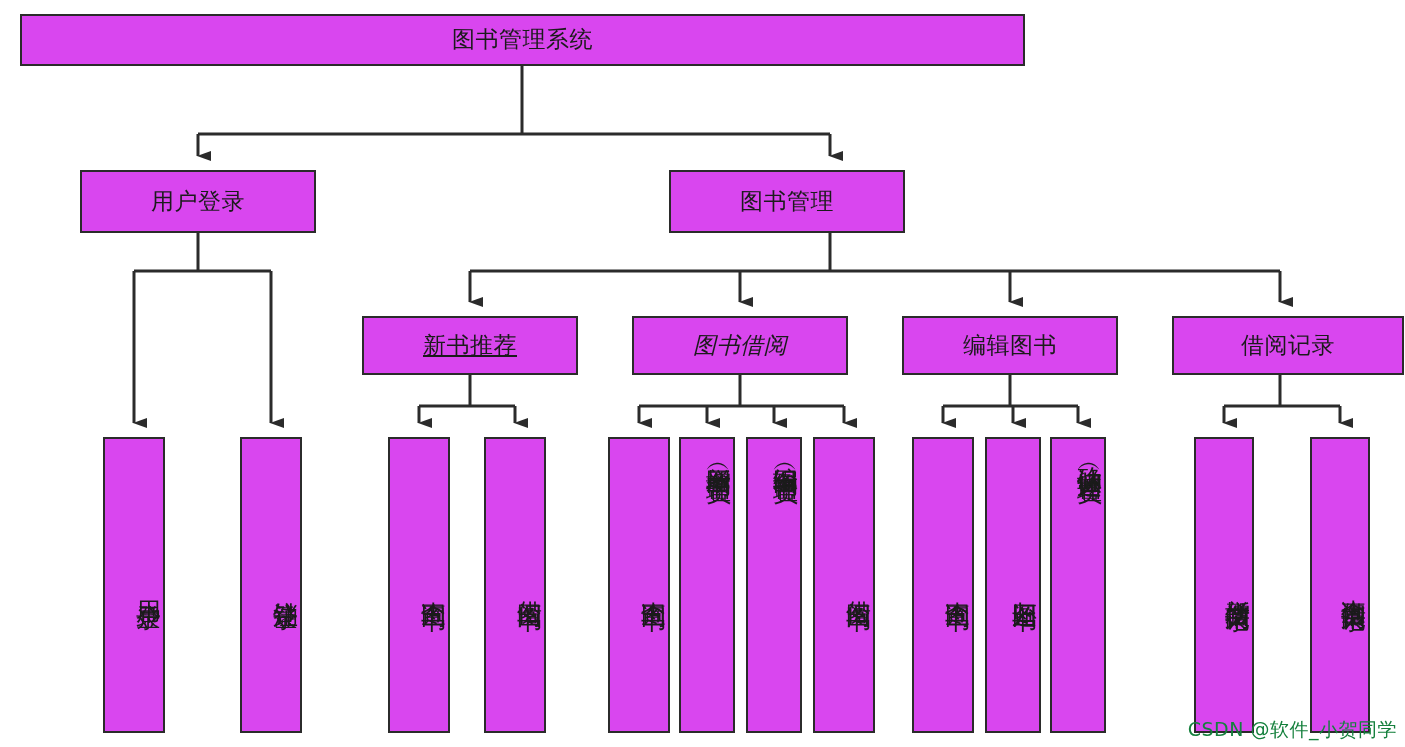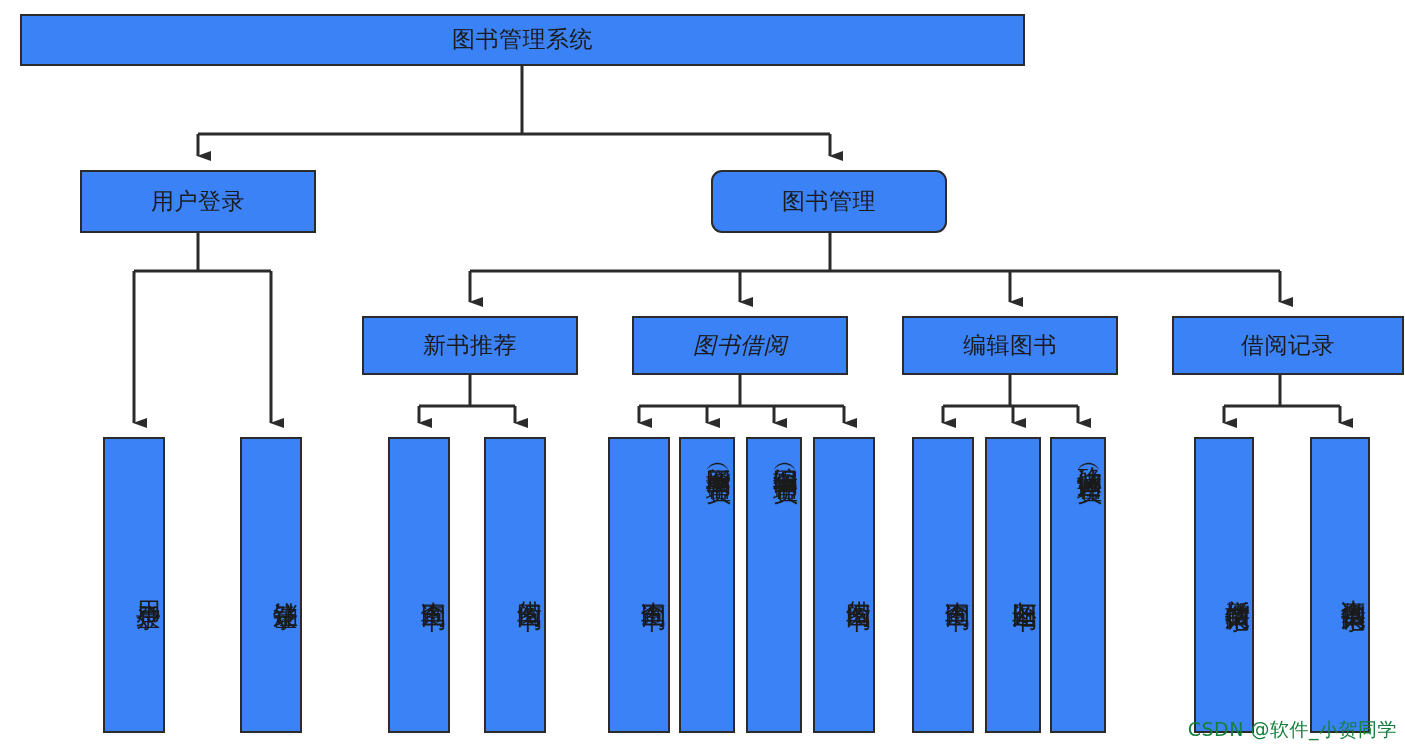--- a/index.html
+++ b/index.html
@@ -22,21 +22,21 @@
     left: 0;
     top: 0;
     width: 1405px;
     height: 747px;
     pointer-events: none;
   }
   .node {
     position: absolute;
     box-sizing: border-box;
     border: 2.5px solid #2b2b2b;
-    background: #3b82f6;
+    background: #d946ef;
     display: flex;
     align-items: center;
     justify-content: center;
     color: #1b1b1b;
     line-height: 1.18;
   }
   .node.horizontal {
     font-size: 23px;
     letter-spacing: 0.5px;
   }
@@ -124,25 +124,25 @@
     </g>
   </svg>
 
   <div class="node horizontal" style="left:20px; top:14px; width:1005px; height:52px;">
     <span class="node-text">图书管理系统</span>
   </div>
 
   <div class="node horizontal" style="left:80px; top:170px; width:236px; height:63px;">
     <span class="node-text">用户登录</span>
   </div>
-  <div class="node horizontal" style="left:711px; top:170px; width:236px; height:63px;border-radius:11px;">
+  <div class="node horizontal" style="left:669px; top:170px; width:236px; height:63px;">
     <span class="node-text">图书管理</span>
   </div>
 
-  <div class="node horizontal" style="left:362px; top:316px; width:216px; height:59px;">
+  <div class="node horizontal" style="left:362px; top:316px; width:216px; height:59px;text-decoration:underline;">
     <span class="node-text">新书推荐</span>
   </div>
   <div class="node horizontal" style="left:632px; top:316px; width:216px; height:59px;font-style:italic;">
     <span class="node-text">图书借阅</span>
   </div>
   <div class="node horizontal" style="left:902px; top:316px; width:216px; height:59px;">
     <span class="node-text">编辑图书</span>
   </div>
   <div class="node horizontal" style="left:1172px; top:316px; width:232px; height:59px;justify-content:center;">
     <span class="node-text">借阅记录</span>

